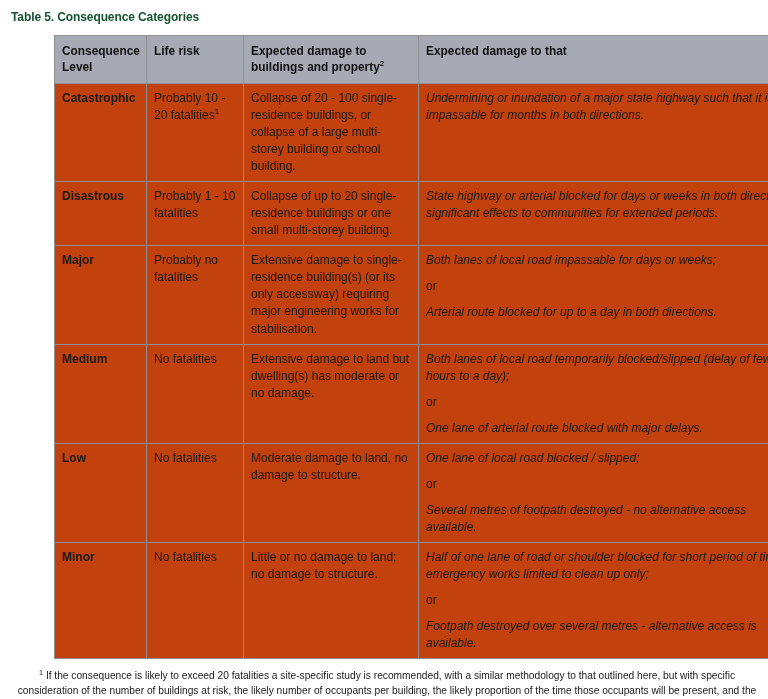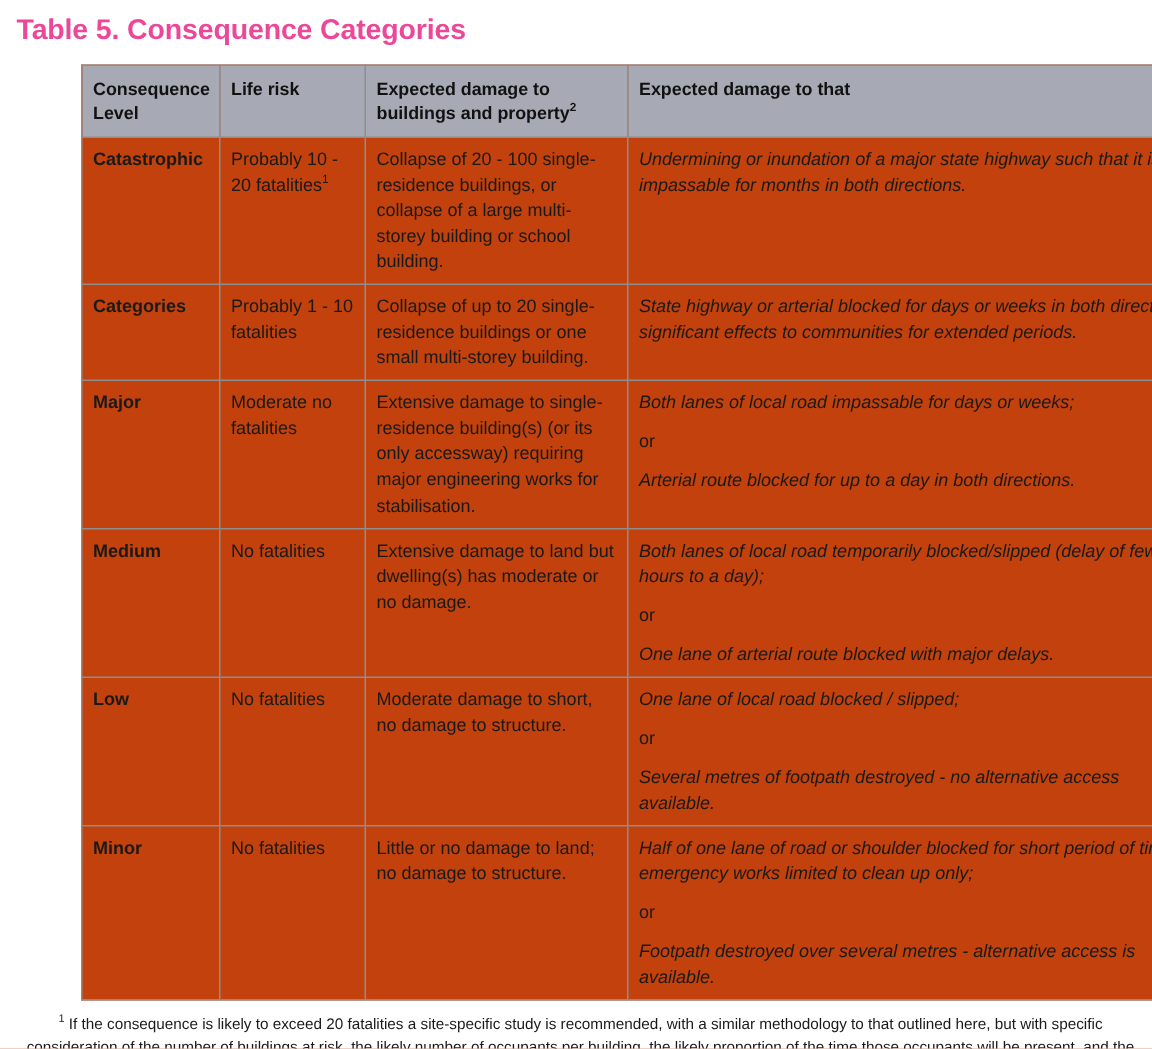--- a/index.html
+++ b/index.html
@@ -16,23 +16,23 @@
     overflow: hidden;
   }
 
   .page {
     padding: 8px 10px 0 10px;
     box-sizing: border-box;
     width: 768px;
   }
 
   .table-caption {
-    font-size: 19px;
+    font-size: 12px;
     font-weight: bold;
-    color: #ec4899;
+    color: #14532d;
     letter-spacing: -0.1px;
     margin: 2px 0 11px 1px;
   }
 
   table.consequence-table {
     border-collapse: collapse;
     width: 748px;
     table-layout: fixed;
     background: #c2410c;
     margin-left: 44px;
@@ -126,51 +126,51 @@
     <tbody id="table-body">
         <tr>
           <td class="level-cell"><span>Catastrophic</span></td>
           <td><span>Probably 10 - 20 fatalities</span><sup>1</sup></td>
           <td><span>Collapse of 20 - 100 single-residence buildings, or collapse of a large multi-storey building or school building.</span></td>
           <td>
             <div class="road-line">Undermining or inundation of a major state highway such that it is impassable for months in both directions.</div>
           </td>
         </tr>
         <tr>
-          <td class="level-cell"><span>Categories</span></td>
+          <td class="level-cell"><span>Disastrous</span></td>
           <td><span>Probably 1 - 10 fatalities</span></td>
           <td><span>Collapse of up to 20 single-residence buildings or one small multi-storey building.</span></td>
           <td>
             <div class="road-line">State highway or arterial blocked for days or weeks in both directions; significant effects to communities for extended periods.</div>
           </td>
         </tr>
         <tr>
           <td class="level-cell"><span>Major</span></td>
-          <td><span>Moderate no fatalities</span></td>
+          <td><span>Probably no fatalities</span></td>
           <td><span>Extensive damage to single-residence building(s) (or its only accessway) requiring major engineering works for stabilisation.</span></td>
           <td>
             <div class="road-line">Both lanes of local road impassable for days or weeks;</div>
             <div class="or-line">or</div>
             <div class="road-line">Arterial route blocked for up to a day in both directions.</div>
           </td>
         </tr>
         <tr>
           <td class="level-cell"><span>Medium</span></td>
           <td><span>No fatalities</span></td>
           <td><span>Extensive damage to land but dwelling(s) has moderate or no damage.</span></td>
           <td>
             <div class="road-line">Both lanes of local road temporarily blocked/slipped (delay of few hours to a day);</div>
             <div class="or-line">or</div>
             <div class="road-line">One lane of arterial route blocked with major delays.</div>
           </td>
         </tr>
         <tr>
           <td class="level-cell"><span>Low</span></td>
           <td><span>No fatalities</span></td>
-          <td><span>Moderate damage to short, no damage to structure.</span></td>
+          <td><span>Moderate damage to land, no damage to structure.</span></td>
           <td>
             <div class="road-line">One lane of local road blocked / slipped;</div>
             <div class="or-line">or</div>
             <div class="road-line">Several metres of footpath destroyed - no alternative access available.</div>
           </td>
         </tr>
         <tr>
           <td class="level-cell"><span>Minor</span></td>
           <td><span>No fatalities</span></td>
           <td><span>Little or no damage to land; no damage to structure.</span></td>

